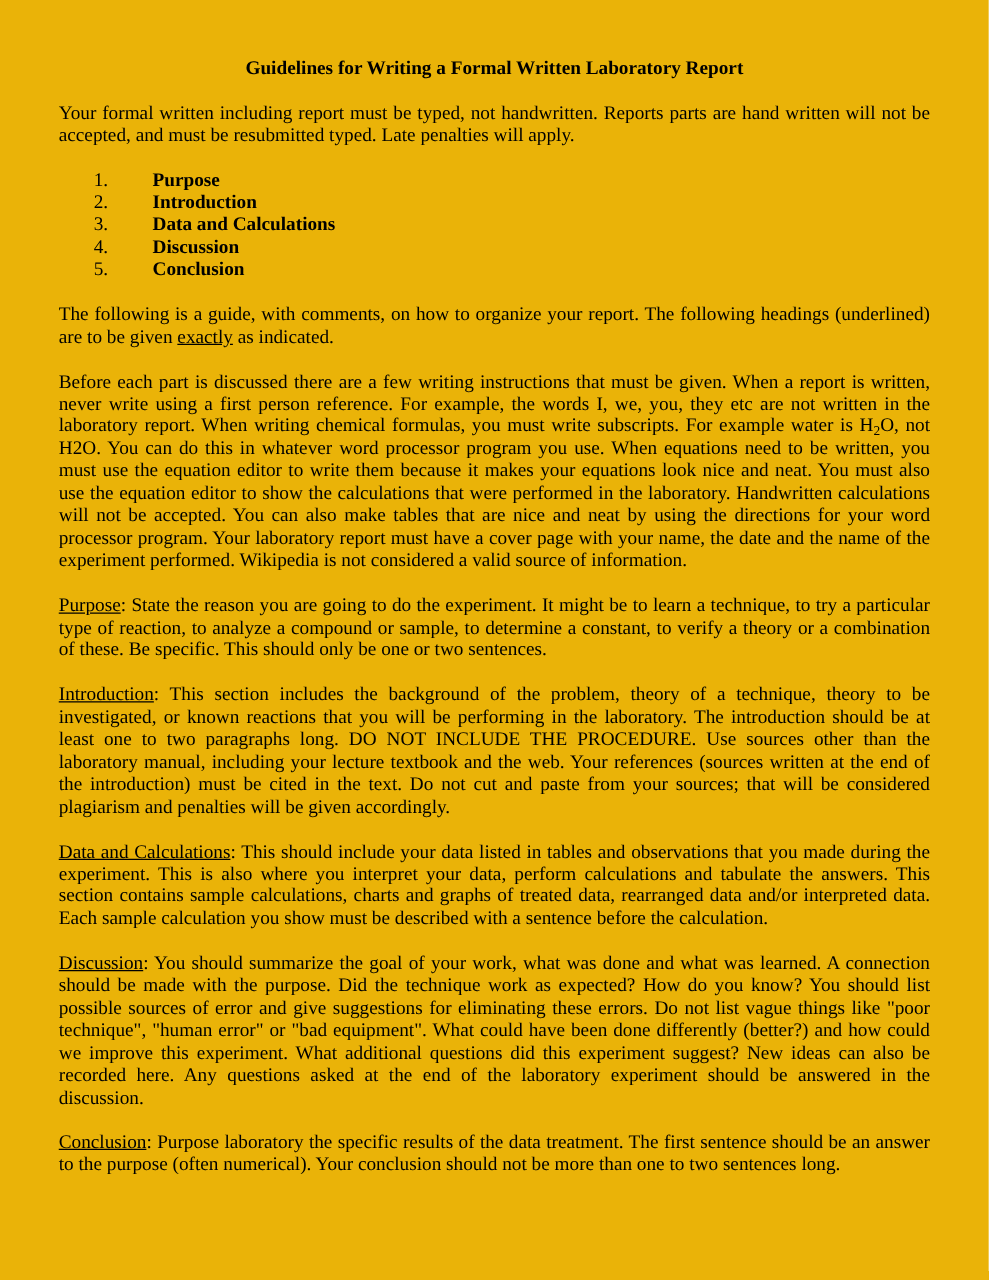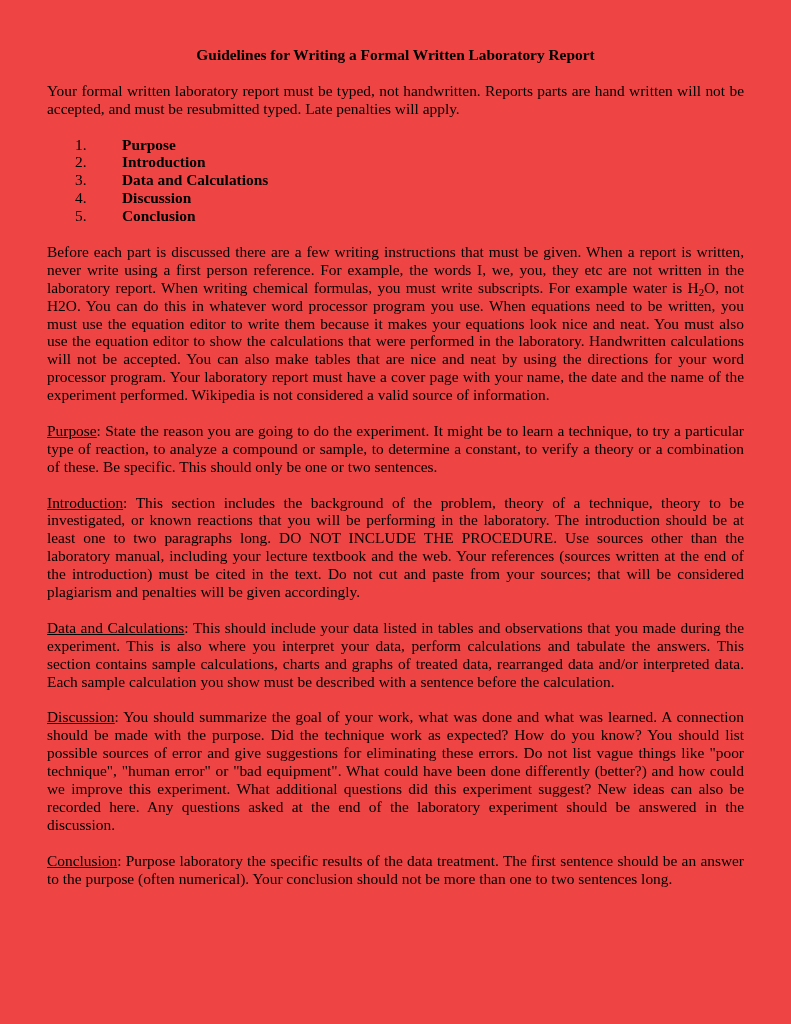--- a/index.html
+++ b/index.html
@@ -4,21 +4,21 @@
 <style>
   html, body {
     margin: 0;
     padding: 0;
     background: #ffffff;
   }
   .page {
     box-sizing: border-box;
     width: 791px;
     min-height: 1024px;
-    background: #ef4444;
+    background: #eab308;
     color: #000000;
     padding: 46px 47px 40px 47px;
     font-family: "Liberation Serif", serif;
     font-size: 15.4px;
     line-height: 17.9px;
   }
   .title {
     font-size: 15.4px;
     font-weight: bold;
     text-align: center;
@@ -53,21 +53,21 @@
     line-height: 0;
   }
 </style>
 </head>
 <body>
 
 <div class="page">
 
   <h1 class="title">Guidelines for Writing a Formal Written Laboratory Report</h1>
 
-  <p class="para"><span>Your formal written laboratory report must be </span><span class="b">typed</span><span>, not handwritten.  Reports parts are hand written will not be accepted, and must be resubmitted typed.  Late penalties will apply.</span></p>
+  <p class="para"><span>Your formal written including report must be </span><span class="b">typed</span><span>, not handwritten.  Reports parts are hand written will not be accepted, and must be resubmitted typed.  Late penalties will apply.</span></p>
 
 
   <div class="list">
     <div class="list-item">
       <span class="num">1.</span>
       <span class="lbl">Purpose</span>
     </div>
     <div class="list-item">
       <span class="num">2.</span>
       <span class="lbl">Introduction</span>
@@ -79,20 +79,21 @@
     <div class="list-item">
       <span class="num">4.</span>
       <span class="lbl">Discussion</span>
     </div>
     <div class="list-item">
       <span class="num">5.</span>
       <span class="lbl">Conclusion</span>
     </div>
   </div>
 
+  <p class="para"><span>The following is a guide, with comments, on how to organize your report.  </span><span class="b">The following headings (underlined) are to be given </span><span class="b u">exactly</span><span class="b"> as indicated</span><span>.</span></p>
 
   <p class="para"><span>Before each part is discussed there are a few writing instructions that must be given.  When a report is written, never write using a first person reference.  For example, the words I, we, you, they etc are not written in the laboratory report.  When writing chemical formulas, you must write subscripts.  For example water is H</span><span class="sub">2</span><span>O, not H2O.  You can do this in whatever word processor program you use.   When equations need to be written, you must use the equation editor to write them because it makes your equations look nice and neat.  You must also use the equation editor to show the calculations that were performed in the laboratory.  Handwritten calculations will not be accepted.  You can also make tables that are nice and neat by using the directions for your word processor program.  </span><span class="b">Your laboratory report must have a cover page with your name, the date and the name of the experiment performed.</span><span>  Wikipedia is not considered a valid source of information.</span></p>
 
   <p class="para"><span class="b u">Purpose</span><span class="b">:</span><span>  State the reason you are </span><span class="b">going</span><span> to do the experiment.  It might be to learn a technique, to try a particular type of reaction, to analyze a compound or sample, to determine a constant, to verify a theory or a combination of these.  </span><span class="b">Be specific</span><span>.  This should only be one or two sentences.</span></p>
 
   <p class="para"><span class="b u">Introduction</span><span class="b">:</span><span>  This section includes the background of the problem, theory of a technique, theory to be investigated, or </span><span class="b">known</span><span> reactions that you will be performing in the laboratory.  The introduction should be at </span><span class="b">least</span><span> one to two paragraphs long.  </span><span class="b">DO NOT INCLUDE THE PROCEDURE.</span><span>  Use sources other than the laboratory manual, including your lecture textbook and the web.  Your references (</span><span class="b">sources written at the end of the introduction</span><span>) must be </span><span class="b">cited</span><span> in the </span><span class="b">text</span><span>.  Do not cut and paste from your sources; that will be considered plagiarism and penalties will be given accordingly.</span></p>
 
   <p class="para"><span class="b u">Data and Calculations</span><span class="b">:</span><span>  This should include your data listed in tables and observations that you made during the experiment.  This is also where you interpret your data, perform calculations and tabulate the answers.  This section contains </span><span class="b">sample calculations</span><span>, charts and graphs of treated data, rearranged data and/or interpreted data.  Each sample calculation you show must be described with a sentence before the calculation.</span></p>
 
   <p class="para"><span class="b u">Discussion</span><span class="b">:</span><span>  You should summarize the goal of your work, what was done and what was learned.  A connection should be made with the </span><span class="b">purpose</span><span>.  Did the technique work as expected?  How do you know?  You should list possible sources of error and give suggestions for eliminating these errors.  Do not list vague things like "poor technique", "human error" or "bad equipment".  What could have been done differently (better?) and how could we improve this experiment.  What additional questions did this experiment suggest?  New ideas can also be recorded here.  Any questions asked at the end of the laboratory experiment should be answered in the discussion.</span></p>

